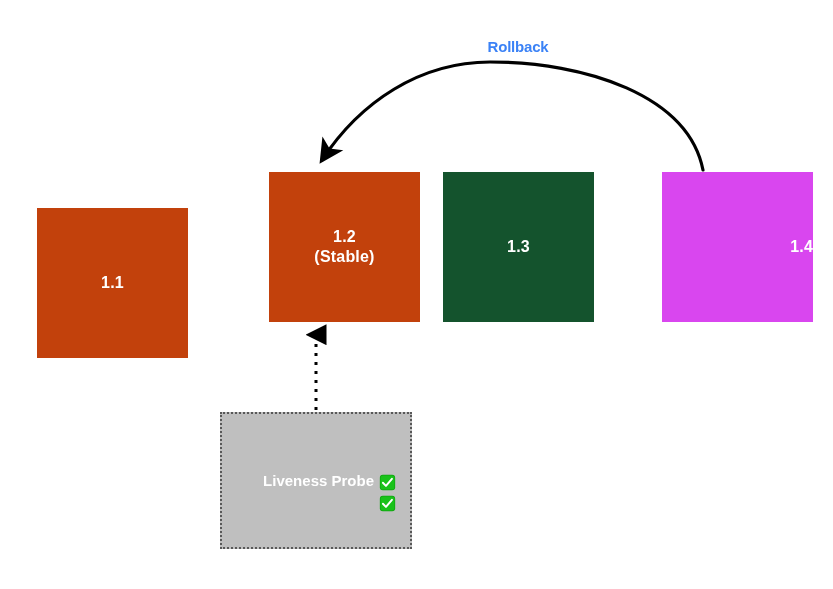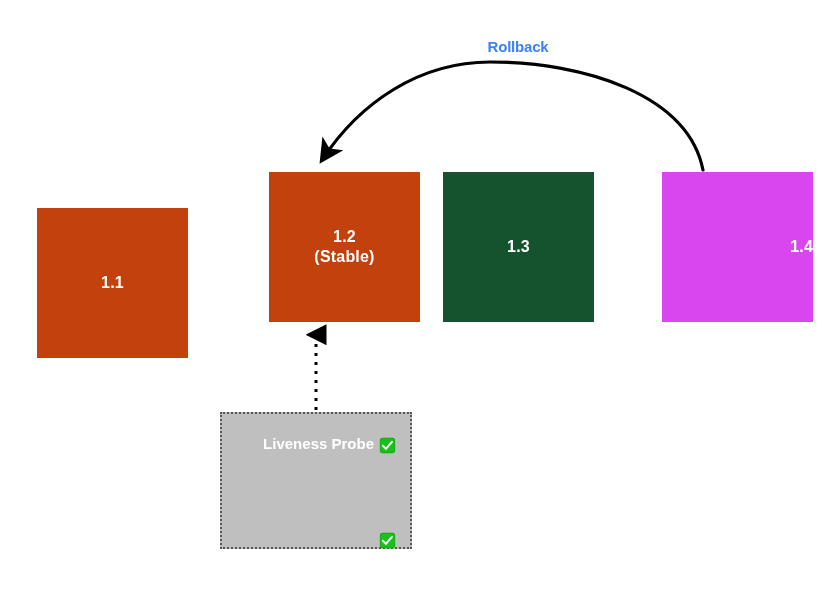--- a/index.html
+++ b/index.html
@@ -70,21 +70,21 @@
     left: 220px;
     top: 412px;
     width: 192px;
     height: 137px;
     background: #bfbfbf;
     border: 2px dotted #585858;
     box-sizing: border-box;
     display: flex;
     flex-direction: column;
     align-items: flex-end;
-    justify-content: space-between;
+    justify-content: center;
     padding: 17px 14px 0 16px;
     box-sizing: border-box;
   }
   .probe-row {
     display: flex;
     align-items: center;
     justify-content: flex-end;
     gap: 5px;
     color: #ffffff;
     font-weight: bold;

